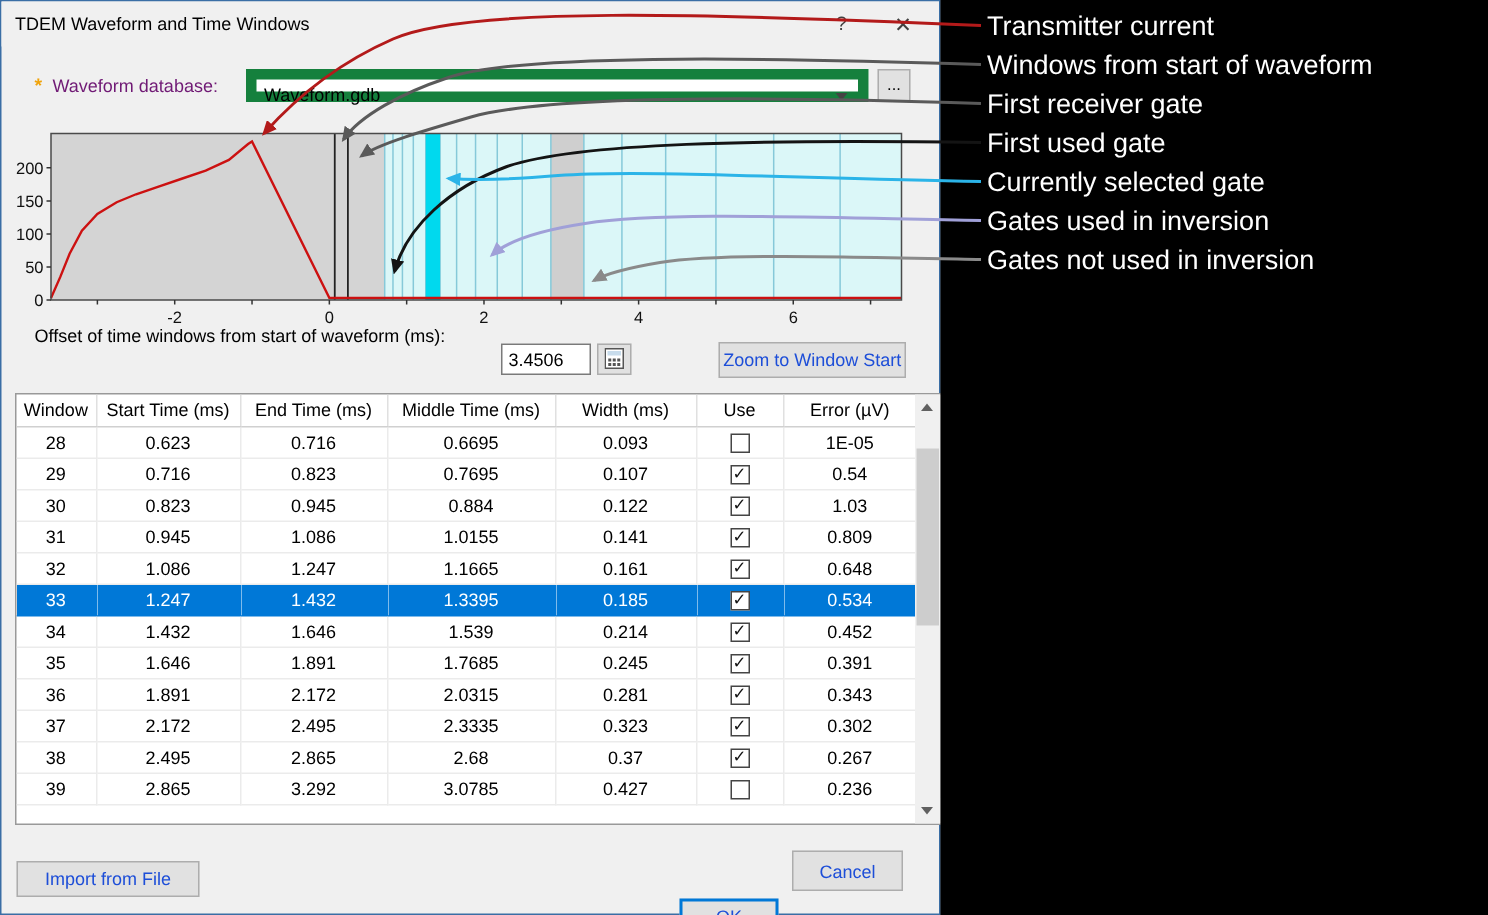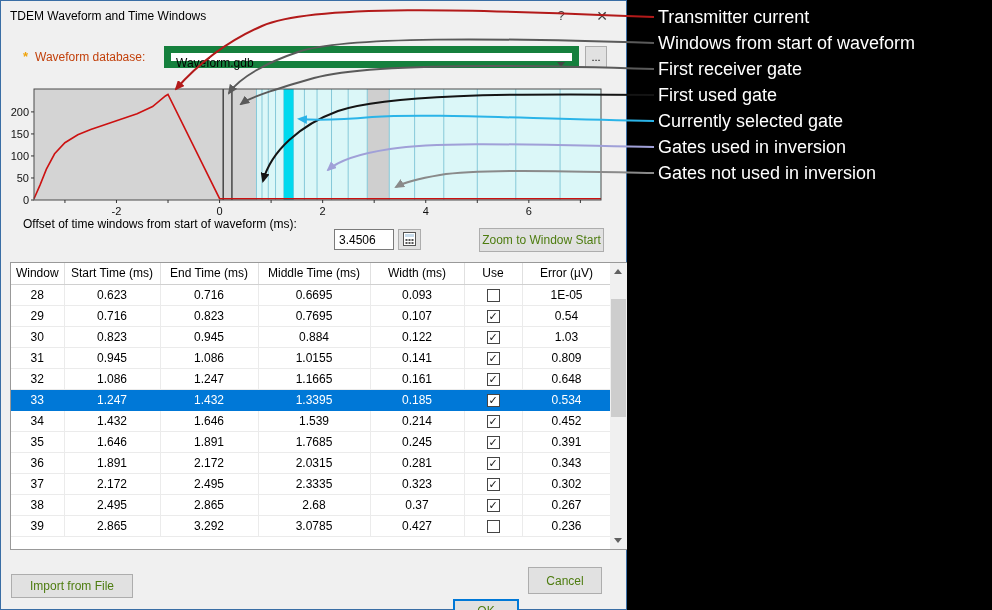--- a/index.html
+++ b/index.html
@@ -19,21 +19,21 @@
   }
   .titlebar { position:absolute; left:0; top:0; right:0; height:30px; background:#f0f0f0; }
   .title { position:absolute; left:9px; top:8px; font-size:12px; color:#000; white-space:nowrap; }
   .tb-btn { position:absolute; top:0; height:30px; text-align:center; line-height:30px;
             font-size:13px; color:#404040; cursor:default; }
   .tb-help { right:48px; width:34px; }
   .tb-close { right:4px; width:40px; font-size:14px; }
 
   
   .req-marker { position:absolute; left:22px; top:48px; color:#f0a30a; font-size:13px; font-weight:bold; }
-  .db-label { position:absolute; left:34px; top:49px; font-size:12px; color:#c2410c; }
+  .db-label { position:absolute; left:34px; top:49px; font-size:12px; color:#701a75; }
   .combo { position:absolute; left:163px; top:45px; width:415px; height:22px;
            background:#fff; border:7px solid #15803d; }
   .combo-text { position:absolute; left:5px; top:3px; font-size:12px; color:#000; }
   .combo-chevron { position:absolute; right:7px; top:9px; width:0; height:0;
                    border-left:4px solid transparent; border-right:4px solid transparent;
                    border-top:5px solid #444; }
   .browse-btn { position:absolute; left:584px; top:45px; width:22px; height:22px;
                 background:#e1e1e1; border:1px solid #adadad; font-size:11px;
                 line-height:18px; text-align:center; color:#000; }
 
@@ -42,21 +42,21 @@
 
   
   .offset-label { position:absolute; left:22px; top:216px; font-size:12px; color:#000; white-space:nowrap; }
   .offset-input { position:absolute; left:333px; top:228px; width:60px; height:21px;
                   border:1px solid #7a7a7a; font-size:12px; padding-left:4px;
                   font-family:"Liberation Sans",sans-serif; background:#fff; }
   .calc-btn { position:absolute; left:397px; top:228px; width:23px; height:21px;
               background:#e1e1e1; border:1px solid #adadad; text-align:center; padding-top:2px; }
   .zoom-btn { position:absolute; left:478px; top:227px; width:125px; height:24px; }
 
-  .btn { background:#e1e1e1; border:1px solid #adadad; font-size:12px; color:#4d7c0f;
+  .btn { background:#e1e1e1; border:1px solid #adadad; font-size:12px; color:#1d4ed8;
          font-family:"Liberation Sans",sans-serif; text-align:center; }
 
   
   .table-wrap { position:absolute; left:9px; top:261px; width:618px; height:288px;
                 background:#fff; border:1px solid #999; overflow:hidden; }
   table { border-collapse:collapse; table-layout:fixed; width:600px; font-size:12px; }
   th { height:21px; font-weight:normal; color:#000; background:#fff;
        border-right:1px solid #e0e0e0; border-bottom:1px solid #d0d0d0; white-space:nowrap; overflow:hidden; }
   td { height:21px; text-align:center; color:#000;
        border-right:1px solid #ebebeb; border-bottom:1px solid #ebebeb; white-space:nowrap; overflow:hidden; }

